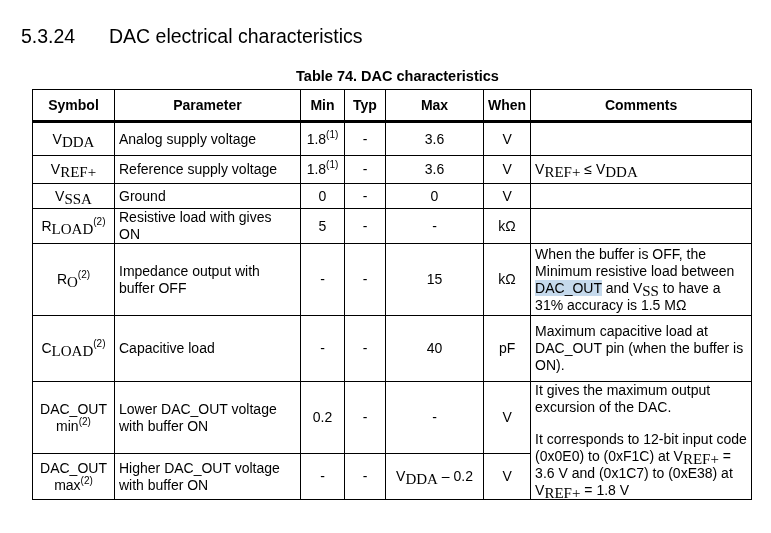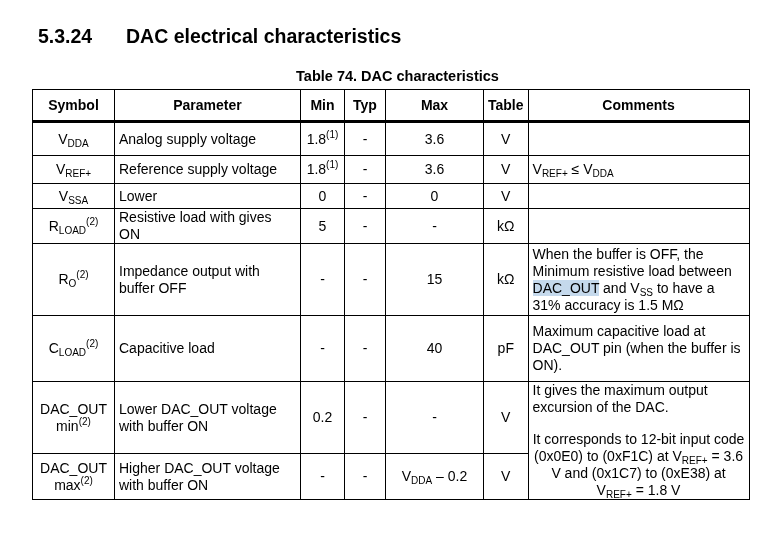--- a/index.html
+++ b/index.html
@@ -10,24 +10,24 @@
     body {
       width: 771px;
       height: 533px;
       position: relative;
       overflow: hidden;
       font-family: "Liberation Sans", sans-serif;
       color: #000;
     }
     .section-heading {
       position: absolute;
-      left: 38px;
+      left: 21px;
       top: 25px;
       font-size: 19.5px;
-      font-weight: bold;
+      font-weight: normal;
       white-space: nowrap;
     }
     .section-heading .num {
       display: inline-block;
       width: 88px;
     }
     .table-caption {
       position: absolute;
       left: 0;
       width: 771px;
@@ -55,25 +55,25 @@
       line-height: 17px;
     }
     table.dac th {
       font-weight: bold;
       height: 30px;
       text-align: center;
       border-bottom: 3px solid #000;
     }
     table.dac td.c { text-align: center; }
     table.dac td.l { text-align: left; }
-    sub { font-size: 10px; vertical-align: -3px; line-height: 0; }
+    sub { font-size: 15px; vertical-align: -3px; line-height: 0; font-family: Liberation Serif, serif; }
     sup { font-size: 10px; vertical-align: 6px; line-height: 0; }
     .hl { background: #c5d9ec; }
     .cm p { margin: 0; }
-    .cm p + p { margin-top: 15px; text-align: center; }
+    .cm p + p { margin-top: 15px; }
   </style>
 </head>
 <body>
 
 <div class="section-heading">
   <span class="num">5.3.24</span><span>DAC electrical characteristics</span>
 </div>
 
 <div class="table-caption">Table 74. DAC characteristics</div>
 
@@ -87,21 +87,21 @@
     <col style="width:42px">
     <col style="width:221px">
   </colgroup>
   <thead>
     <tr>
       <th>Symbol</th>
       <th>Parameter</th>
       <th>Min</th>
       <th>Typ</th>
       <th>Max</th>
-      <th>Table</th>
+      <th>When</th>
       <th>Comments</th>
     </tr>
   </thead>
   <tbody>
 
     <tr style="height:34px">
       <td class="c"><span>V</span><sub>DDA</sub></td>
       <td class="l">Analog supply voltage</td>
       <td class="c"><span>1.8</span><sup>(1)</sup></td>
       <td class="c">-</td>
@@ -115,21 +115,21 @@
       <td class="l">Reference supply voltage</td>
       <td class="c"><span>1.8</span><sup>(1)</sup></td>
       <td class="c">-</td>
       <td class="c">3.6</td>
       <td class="c">V</td>
       <td class="l"><span>V</span><sub>REF+</sub><span> ≤ </span><span>V</span><sub>DDA</sub></td>
     </tr>
 
     <tr style="height:25px">
       <td class="c"><span>V</span><sub>SSA</sub></td>
-      <td class="l">Lower</td>
+      <td class="l">Ground</td>
       <td class="c">0</td>
       <td class="c">-</td>
       <td class="c">0</td>
       <td class="c">V</td>
       <td class="l"></td>
     </tr>
 
     <tr style="height:30px">
       <td class="c"><span>R</span><sub>LOAD</sub><sup>(2)</sup></td>
       <td class="l">Resistive load with gives ON</td>

